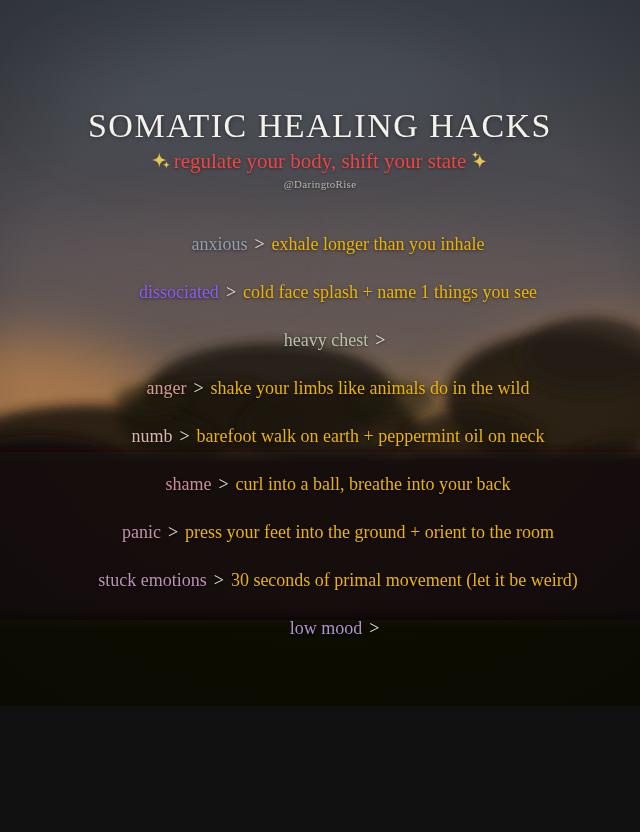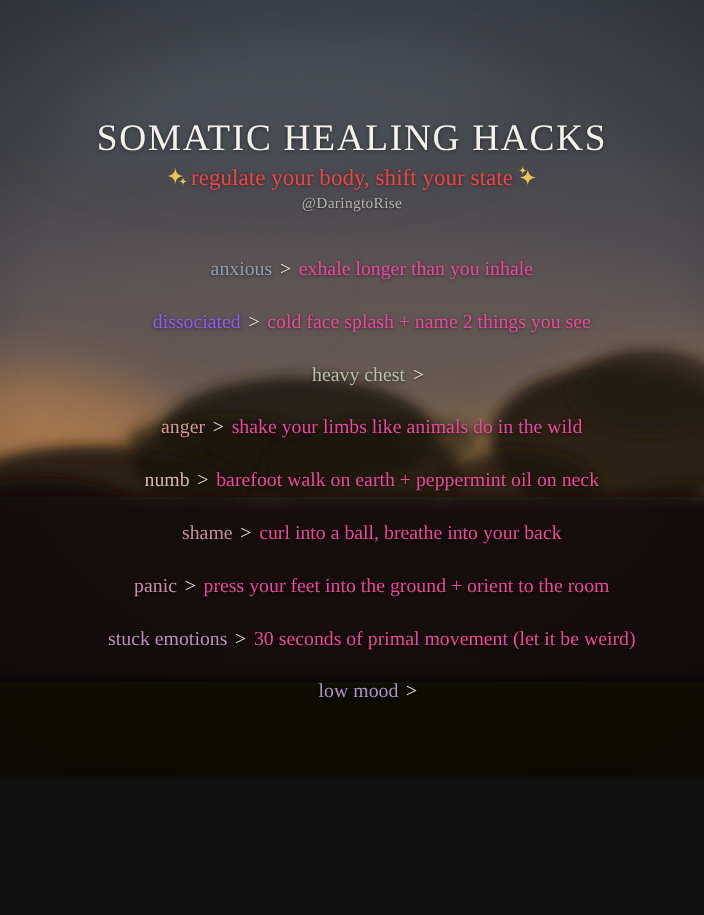--- a/index.html
+++ b/index.html
@@ -22,33 +22,33 @@
     color:#f3f1ea;line-height:40px;
     text-shadow:0 1px 4px rgba(0,0,0,0.45);
   }
   .subtitle{
     margin-top:1px;font-size:21px;line-height:28px;color:#ef4444;
     display:flex;align-items:center;justify-content:center;gap:3px;
     text-shadow:0 1px 3px rgba(0,0,0,0.45);
   }
   .sparkle{display:inline-block;width:20px;height:20px;position:relative;top:-1px;}
   .handle{
-    margin-top:3px;font-size:14px;color:#b7b5b0;letter-spacing:0.3px;
+    margin-top:3px;font-size:11px;color:#b7b5b0;letter-spacing:0.3px;
     text-shadow:0 1px 2px rgba(0,0,0,0.5);
   }
   .list{position:absolute;top:220px;left:0;right:0;}
   .row{
     height:48px;display:flex;align-items:center;justify-content:center;
     font-size:18px;white-space:nowrap;
     text-shadow:0 1px 3px rgba(0,0,0,0.55);
     padding-left:36px;
   }
   .kw{font-weight:400;}
   .sep{margin:0 7px;color:#e6e3da;}
-  .tip{color:#ec4899;}
+  .tip{color:#eab308;}
 </style>
 </head>
 <body>
 
 <div class="canvas">
 
   <svg class="bg" width="640" height="832" viewBox="0 0 640 832" aria-hidden="true">
     <defs>
       <linearGradient id="sky" x1="0" y1="0" x2="0" y2="1">
         <stop offset="0" stop-color="#3e434c"></stop>
@@ -142,21 +142,21 @@
 
     <div class="list">
       <div class="row">
         <span class="kw" style="color: rgb(143, 160, 178);">anxious</span>
         <span class="sep">&gt;</span>
         <span class="tip">exhale longer than you inhale</span>
       </div>
       <div class="row">
         <span class="kw" style="color: #8b5cf6;">dissociated</span>
         <span class="sep">&gt;</span>
-        <span class="tip">cold face splash + name 2 things you see</span>
+        <span class="tip">cold face splash + name 1 things you see</span>
       </div>
       <div class="row">
         <span class="kw" style="color: rgb(183, 192, 169);">heavy chest</span>
         <span class="sep">&gt;</span>
       </div>
       <div class="row">
         <span class="kw" style="color: rgb(215, 155, 145);">anger</span>
         <span class="sep">&gt;</span>
         <span class="tip">shake your limbs like animals do in the wild</span>
       </div>

